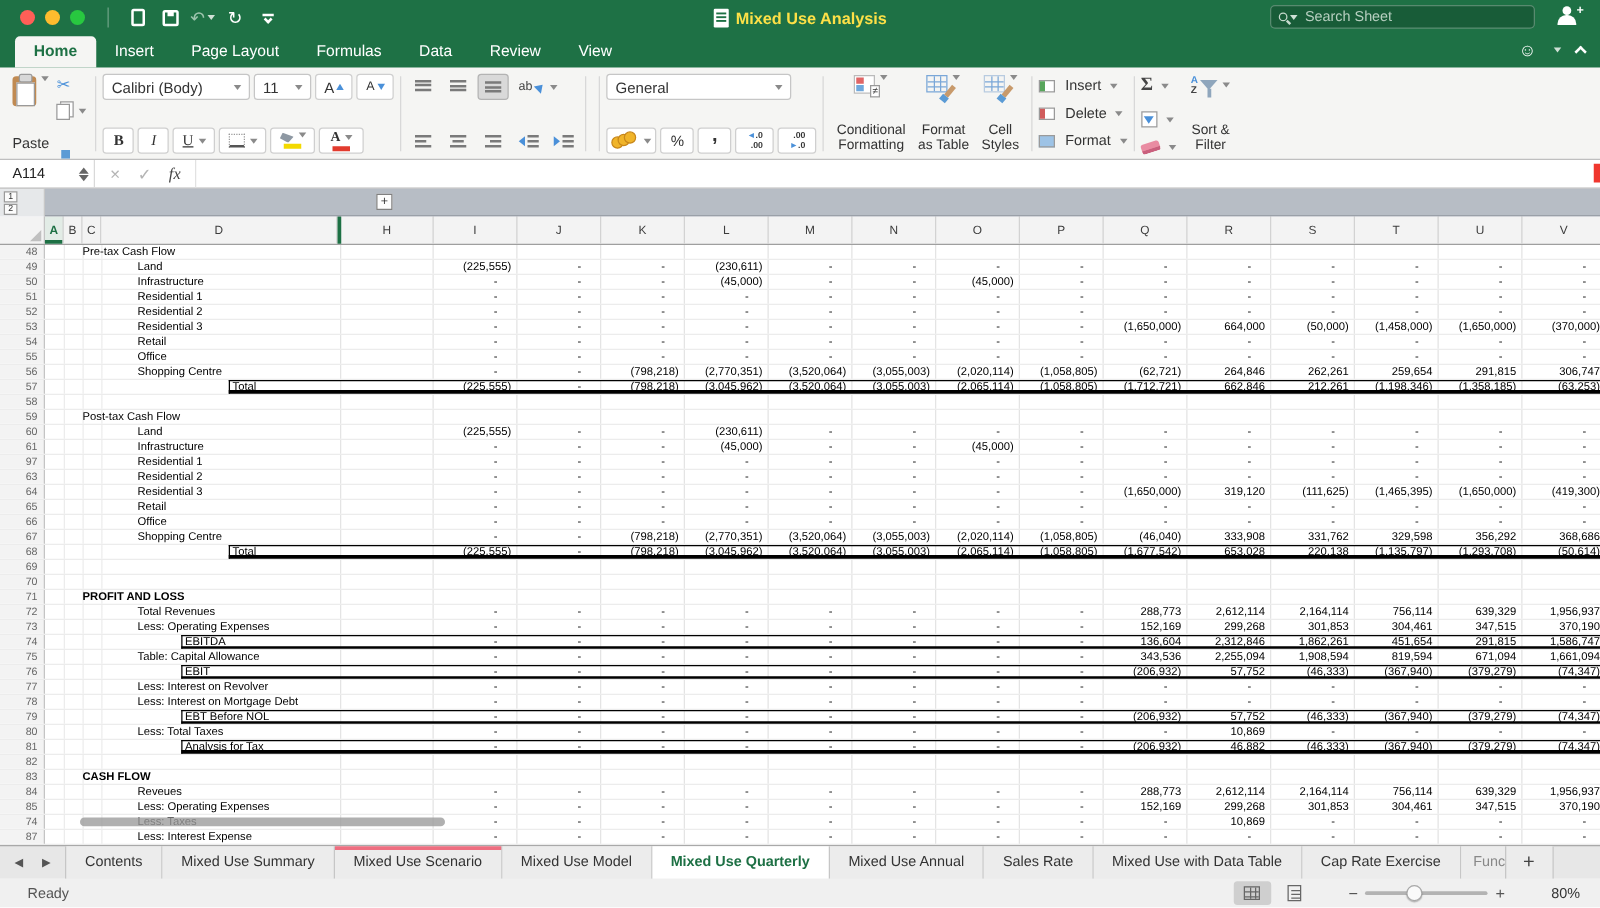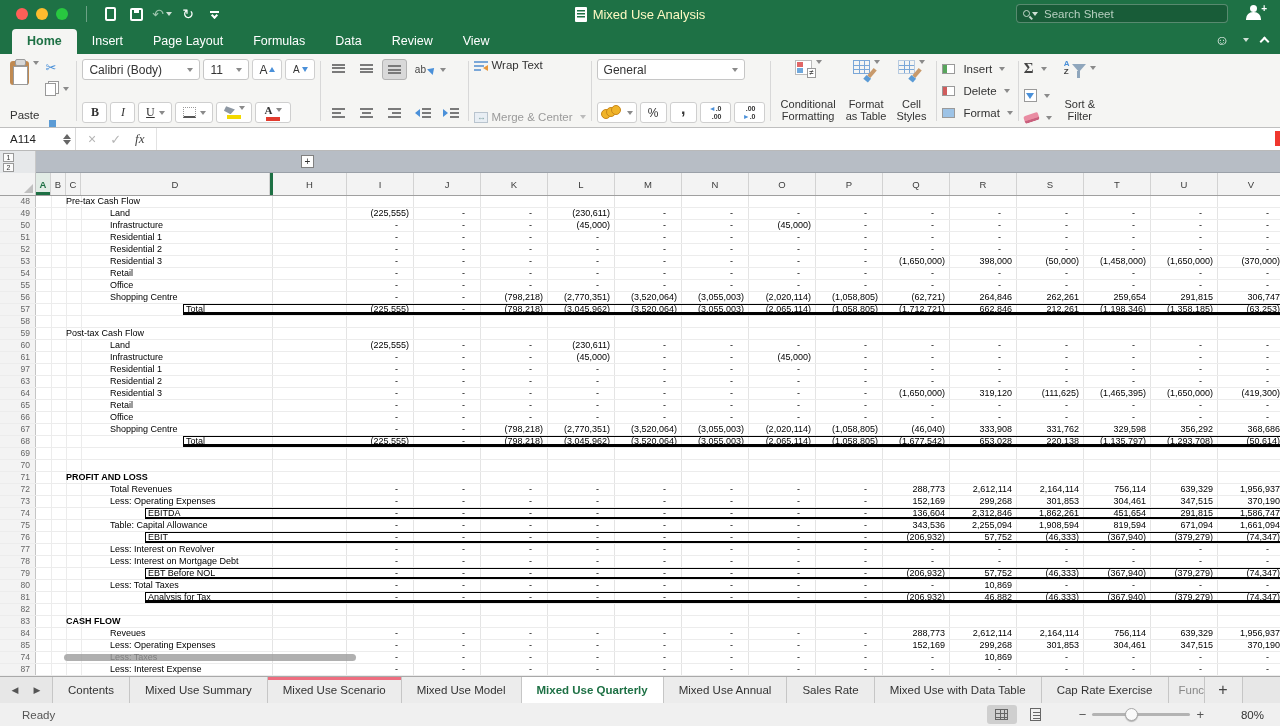--- a/index.html
+++ b/index.html
@@ -20,21 +20,21 @@
   .tb-undo{color:#9dc4ad;font-size:14px}
   .tb-redo{font-size:14px}
   .tiny-tri{width:0;height:0;border-left:3px solid transparent;border-right:3px solid transparent;border-top:4px solid #cfe0d6;margin-left:2px}
   .tb-more{display:flex;flex-direction:column;align-items:center}
   .tb-more .line{width:9px;height:2px;background:#fff;margin-bottom:2px}
   .tb-more .chev{width:5px;height:5px;border-right:2px solid #fff;border-bottom:2px solid #fff;transform:rotate(45deg);margin-top:-2px}
   .title-center{position:absolute;left:0;right:0;display:flex;align-items:center;justify-content:center;pointer-events:none}
   .doc-icon{width:12px;height:15px;background:#fff;border-radius:1px;margin-right:6px;position:relative}
   .doc-icon::after{content:"";position:absolute;left:2px;top:3px;width:8px;height:8px;
     background:linear-gradient(#1e7145,#1e7145) 0 0/8px 1.5px no-repeat,linear-gradient(#1e7145,#1e7145) 0 3px/8px 1.5px no-repeat,linear-gradient(#1e7145,#1e7145) 0 6px/8px 1.5px no-repeat}
-  .win-title{font-size:13px;font-weight:400;color:#fef9c3}
+  .win-title{font-size:13px;font-weight:700;color:#fde047}
   .searchbox{position:absolute;right:52px;top:4px;width:212px;height:19px;background:rgba(0,0,0,.18);border:1px solid rgba(255,255,255,.28);border-radius:4px;display:flex;align-items:center;padding:0 6px}
   .mag{width:7px;height:7px;border:1.5px solid #c6d9cd;border-radius:50%;position:relative;flex:none}
   .mag::after{content:"";position:absolute;left:5px;top:6px;width:4px;height:1.5px;background:#c6d9cd;transform:rotate(45deg)}
   .searchbox input{flex:1;background:transparent;border:none;outline:none;color:#e4efe8;font-size:11.5px;margin-left:6px;font-family:"Liberation Sans",sans-serif}
   .searchbox input::placeholder{color:#b7cfc0}
   .share{position:absolute;right:14px;top:5px;width:20px;height:16px}
   .share .head{position:absolute;left:4px;top:0;width:7px;height:7px;border-radius:50%;background:#fff}
   .share .bodyp{position:absolute;left:0;top:7px;width:15px;height:8px;border-radius:7px 7px 0 0;background:#fff}
   .share .plus{position:absolute;right:-1px;top:-2px;color:#fff;font-size:10px;font-weight:700}
 
@@ -391,31 +391,20 @@
             <i></i>
             <i></i>
             <i></i>
           </span>
         </div>
     </div>
   </div>
 
   <div class="rdiv"></div>
 
-  <div class="rgroup">
-    <div class="rrow">
-      <span class="ic-wrap"></span>
-      <span class="lbl">Wrap Text</span>
-    </div>
-    <div class="rrow">
-      <span class="ic-merge">↔</span>
-      <span class="lbl grayed">Merge &amp; Center</span>
-      <span class="dd" style="border-top-color:#bbb"></span>
-    </div>
-  </div>
 
   <div class="rdiv"></div>
 
   <div class="rgroup">
     <div class="rrow">
       <div class="select numfmt">
           <span>General</span>
           <span class="dd"></span>
         </div>
     </div>
@@ -688,21 +677,21 @@
       <div class="cell" style="width: 74px;"></div>
       <div class="cell dash" style="width: 67px;">-</div>
       <div class="cell dash" style="width: 67px;">-</div>
       <div class="cell dash" style="width: 67px;">-</div>
       <div class="cell dash" style="width: 67px;">-</div>
       <div class="cell dash" style="width: 67px;">-</div>
       <div class="cell dash" style="width: 67px;">-</div>
       <div class="cell dash" style="width: 67px;">-</div>
       <div class="cell dash" style="width: 67px;">-</div>
       <div class="cell" style="width: 67px;">(1,650,000)</div>
-      <div class="cell" style="width: 67px;">398,000</div>
+      <div class="cell" style="width: 67px;">664,000</div>
       <div class="cell" style="width: 67px;">(50,000)</div>
       <div class="cell" style="width: 67px;">(1,458,000)</div>
       <div class="cell" style="width: 67px;">(1,650,000)</div>
       <div class="cell" style="width: 67px;">(370,000)</div>
     </div>
     <div class="row">
       <div class="gut">54</div>
       <div class="lab"><span style="padding-left: 74px;">Retail</span></div>
       <div class="bdiv"></div>
       <div class="cell" style="width: 74px;"></div>

